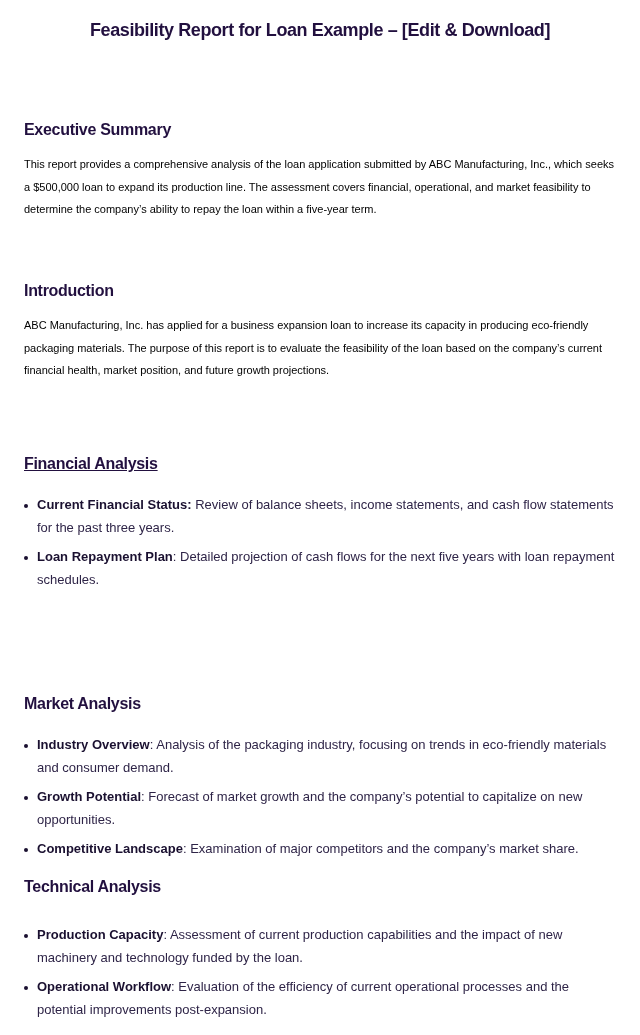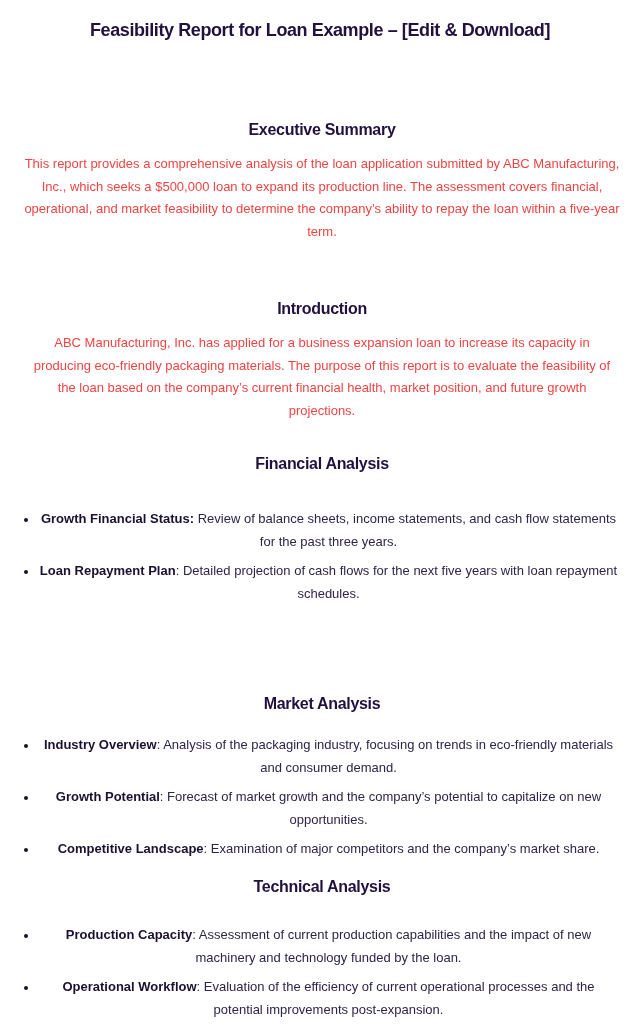--- a/index.html
+++ b/index.html
@@ -12,31 +12,31 @@
     }
     .page { position: relative; width: 640px; }
     .title {
       position: absolute; top: 20px; left: 0; width: 640px;
       text-align: center;
       font-size: 18px; font-weight: bold;
       color: #22103f;
       letter-spacing: -0.4px;
       margin: 0;
     }
-    .section { position: absolute; left: 24px; width: 596px; text-align: center; }
+    .section { position: absolute; left: 24px; width: 596px; }
     .section h2 {
       margin: 0;
       font-size: 16px; font-weight: bold;
       color: #22103f;
       letter-spacing: -0.3px;
     }
     .section p {
       margin: 0;
-      font-size: 13px; line-height: 22.6px;
-      color: #ef4444;
+      font-size: 11px; line-height: 22.6px;
+      color: #000000;
     }
     ul.items {
       list-style: none; margin: 0; padding: 0;
     }
     ul.items li {
       position: relative;
       padding-left: 13px;
       font-size: 13px; line-height: 22.6px;
       color: #2e2447;
       margin-bottom: 7px;
@@ -52,29 +52,29 @@
 <body>
 
 <div class="page">
   <h1 class="title">Feasibility Report for Loan Example – [Edit &amp; Download]</h1>
 
   <div class="section" style="top:121px;">
     <h2 style="margin-bottom:14px;">Executive Summary</h2>
     <p>This report provides a comprehensive analysis of the loan application submitted by ABC Manufacturing, Inc., which seeks a $500,000 loan to expand its production line. The assessment covers financial, operational, and market feasibility to determine the company’s ability to repay the loan within a five-year term.</p>
   </div>
 
-  <div class="section" style="top:300px;">
+  <div class="section" style="top:282px;">
     <h2 style="margin-bottom:14px;">Introduction</h2>
     <p>ABC Manufacturing, Inc. has applied for a business expansion loan to increase its capacity in producing eco-friendly packaging materials. The purpose of this report is to evaluate the feasibility of the loan based on the company’s current financial health, market position, and future growth projections.</p>
   </div>
 
   <div class="section" style="top:455px; left:24px;">
-    <h2 style="margin-bottom:35px;">Financial Analysis</h2>
+    <h2 style="margin-bottom:21px;text-decoration:underline;">Financial Analysis</h2>
     <ul class="items">
-      <li><span class="bullet"></span><b>Growth Financial Status:</b><span> Review of balance sheets, income statements, and cash flow statements for the past three years.</span></li>
+      <li><span class="bullet"></span><b>Current Financial Status:</b><span> Review of balance sheets, income statements, and cash flow statements for the past three years.</span></li>
       <li><span class="bullet"></span><b>Loan Repayment Plan</b><span>: Detailed projection of cash flows for the next five years with loan repayment schedules.</span></li>
     </ul>
   </div>
 
   <div class="section" style="top:677px;margin-top:18px;">
     <h2 style="margin-bottom:21px;">Market Analysis</h2>
     <ul class="items">
       <li><span class="bullet"></span><b>Industry Overview</b><span>: Analysis of the packaging industry, focusing on trends in eco-friendly materials and consumer demand.</span></li>
       <li><span class="bullet"></span><b>Growth Potential</b><span>: Forecast of market growth and the company’s potential to capitalize on new opportunities.</span></li>
       <li><span class="bullet"></span><b>Competitive Landscape</b><span>: Examination of major competitors and the company’s market share.</span></li>

